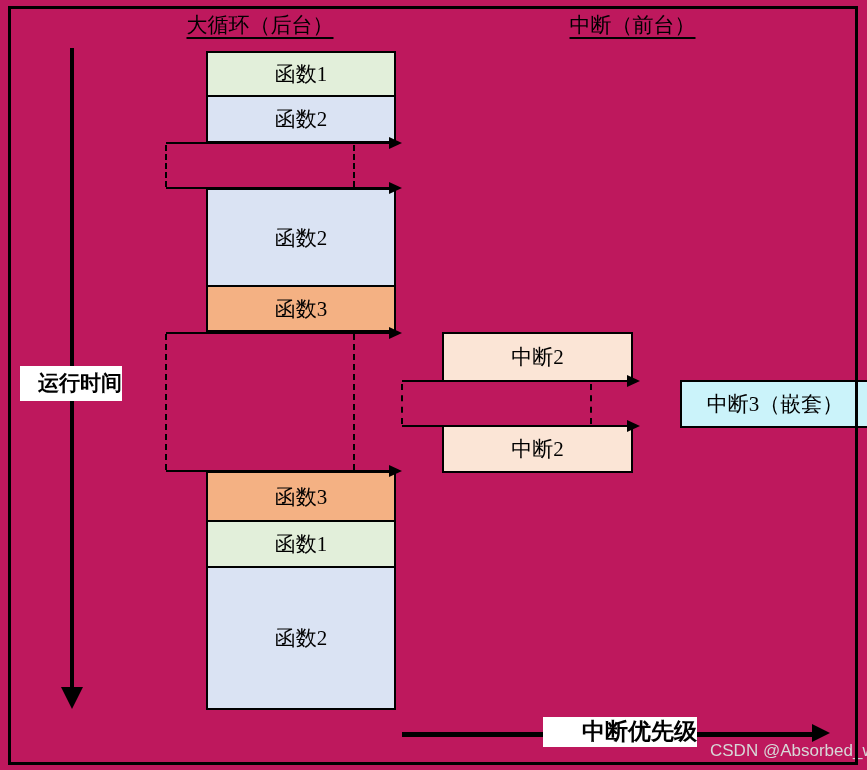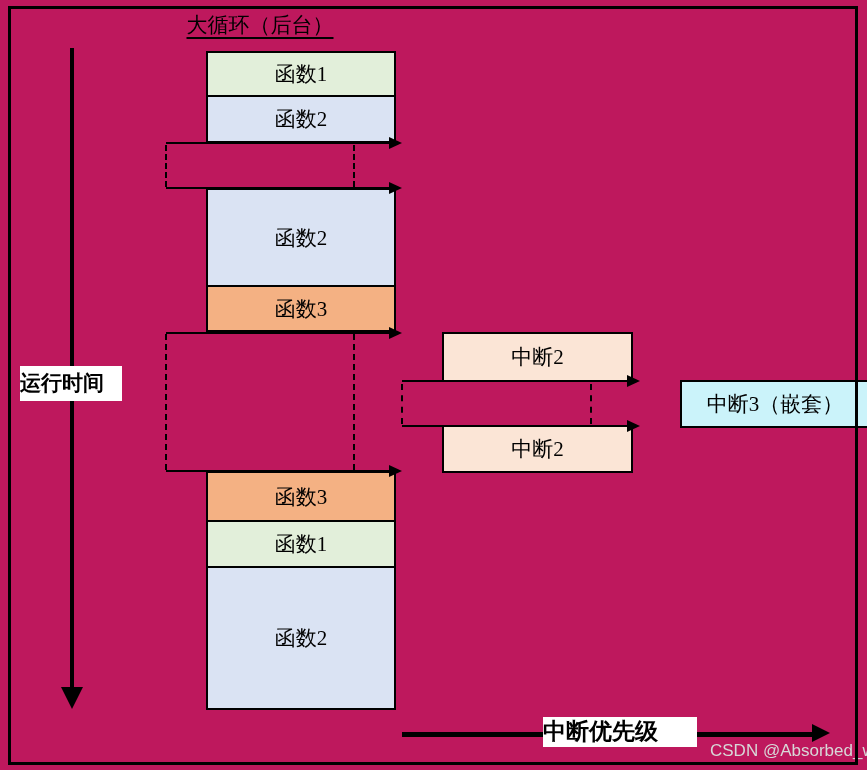--- a/index.html
+++ b/index.html
@@ -28,21 +28,21 @@
     border-left:13px solid #000;
   }
   .head-d{
     position:absolute;width:0;height:0;z-index:1;
     border-left:11px solid transparent;border-right:11px solid transparent;
     border-top:22px solid #000;
   }
   .dash-v{position:absolute;width:0;border-left:2px dashed #000;z-index:1;}
   .axis-label{
     position:absolute;background:#fff;font-weight:bold;font-size:21px;
-    text-align:left;z-index:4;line-height:1.3;
+    text-align:right;z-index:4;line-height:1.3;
   }
   
   .bb{left:166px;width:190px;}
   .bb1{top:51px;height:46px;}
   .bb2{top:95px;height:48px;}
   .bb3{top:188px;height:99px;}
   .bb4{top:285px;height:47px;}
   .bb5{top:471px;height:51px;}
   .bb6{top:520px;height:48px;}
   .bb7{top:566px;height:144px;}
@@ -67,20 +67,21 @@
   .time-label{left:20px;top:366px;width:102px;padding:4px 0;}
 </style>
 </head>
 <body>
 
 <div class="stage">
 
   <div class="frame"></div>
 
   <div class="hdr" style="left:170px;width:180px;">大循环（后台）</div>
+  <div class="hdr" style="left:540px;width:185px;">中断（前台）</div>
 
   <div class="shaft-v" style="left:70px;top:48px;height:640px;"></div>
   <div class="head-d" style="left:61px;top:687px;"></div>
   <div class="axis-label time-label">运行时间</div>
 
   <div class="box bb bb1" style="background-color: rgb(226, 239, 218);">函数1</div>
   <div class="box bb bb2" style="background-color: rgb(218, 227, 243);">函数2</div>
   <div class="box bb bb3" style="background-color: rgb(218, 227, 243);">函数2</div>
   <div class="box bb bb4" style="background-color: rgb(244, 177, 131);">函数3</div>
   <div class="box bb bb5" style="background-color: rgb(244, 177, 131);">函数3</div>

